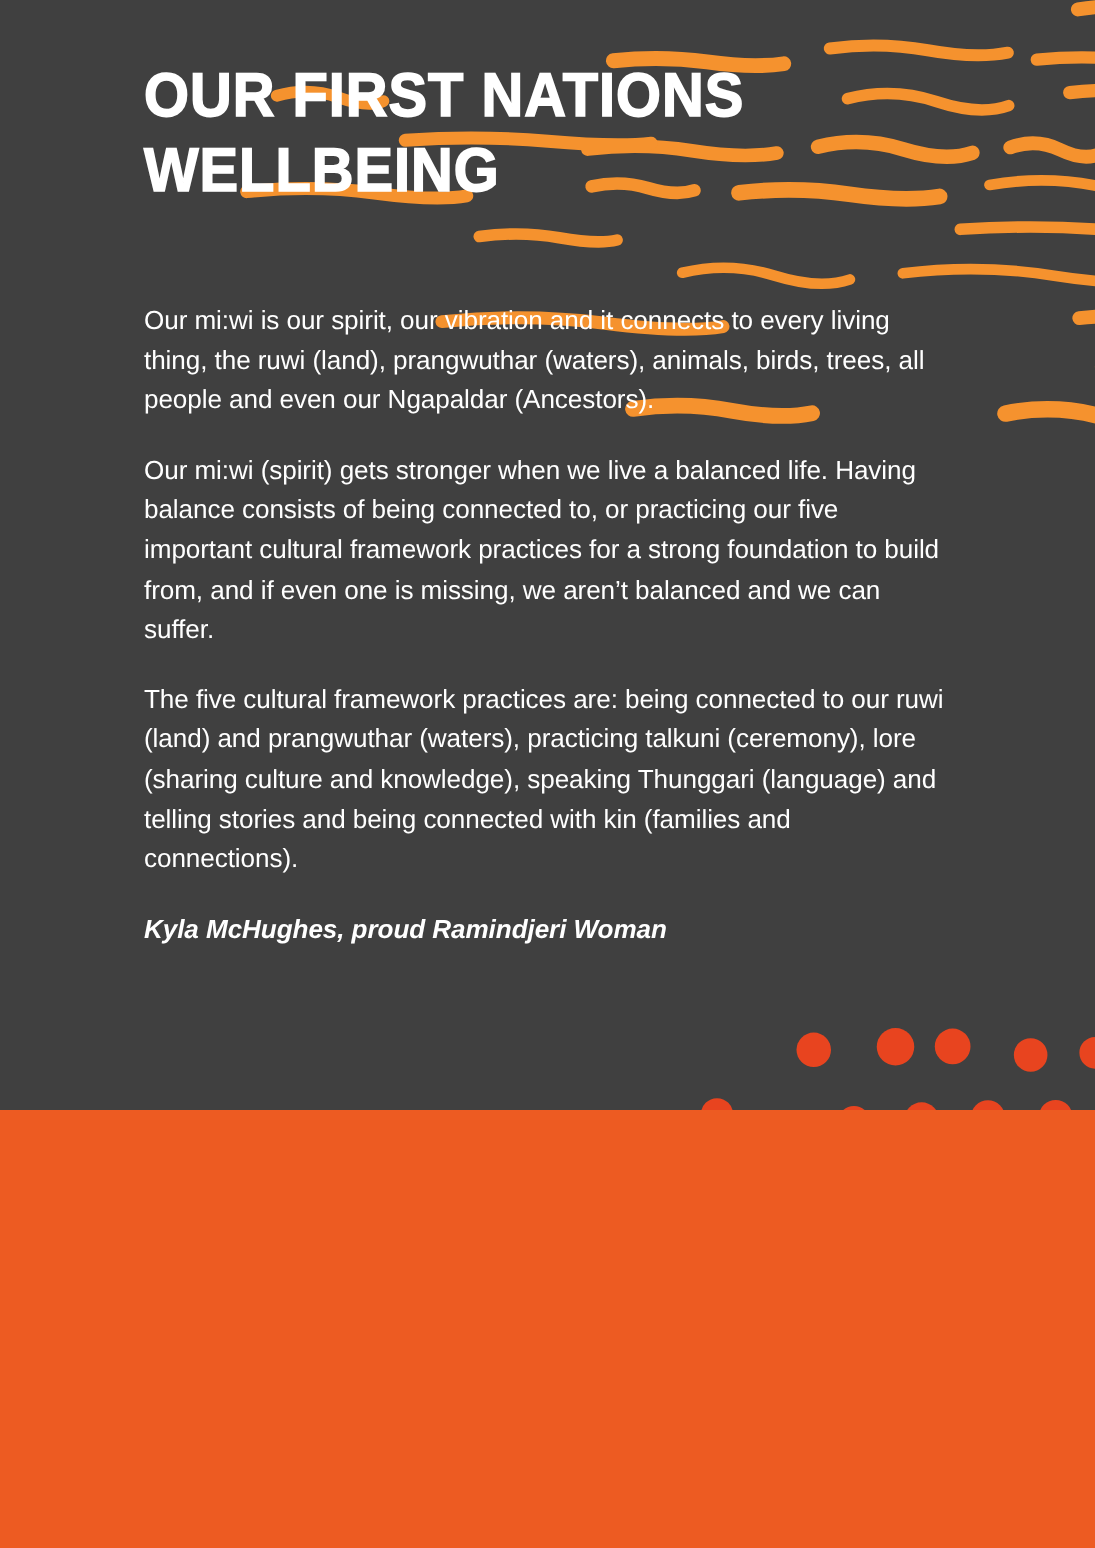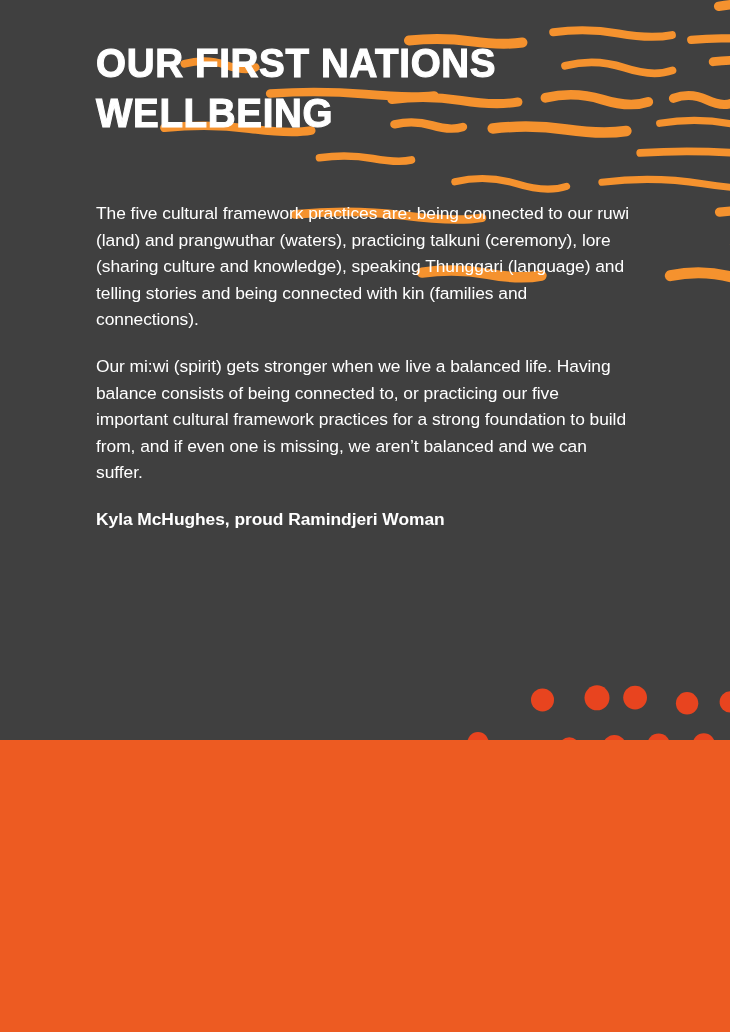--- a/index.html
+++ b/index.html
@@ -59,21 +59,21 @@
     max-width: 538px;
   }
 
   .para {
     color: #FFFFFF;
     font-size: 17.4px;
     line-height: 26.6px;
     letter-spacing: -0.05px;
     margin-bottom: 20px;
   }
-  .para:last-child { margin-bottom: 0; }
+  .para:last-child { margin-bottom: 0; font-style: italic; }
 
   .para.attribution {
     font-weight: 700;
     margin-top: 4px;
   }
 
   #footer {
     position: absolute;
     left: 96px;
     top: 972px;
@@ -172,22 +172,23 @@
           <circle cx="709.0" cy="1022.5" r="11.5"></circle>
         </g>
     </svg>
   </div>
 
   <div id="content">
 
     <h1 id="title">Our First Nations Wellbeing</h1>
 
     <div id="body-copy">
+      <p class="para">Our mi:wi is our spirit, our vibration and it connects to every living thing, the ruwi (land), prangwuthar (waters), animals, birds, trees, all people and even our Ngapaldar (Ancestors).</p>
+      <p class="para">Our mi:wi (spirit) gets stronger when we live a balanced life. Having balance consists of being connected to, or practicing our five important cultural framework practices for a strong foundation to build from, and if even one is missing, we aren’t balanced and we can suffer.</p>
       <p class="para">The five cultural framework practices are: being connected to our ruwi (land) and prangwuthar (waters), practicing talkuni (ceremony), lore (sharing culture and knowledge), speaking Thunggari (language) and telling stories and being connected with kin (families and connections).</p>
-      <p class="para">Our mi:wi (spirit) gets stronger when we live a balanced life. Having balance consists of being connected to, or practicing our five important cultural framework practices for a strong foundation to build from, and if even one is missing, we aren’t balanced and we can suffer.</p>
       <p class="para attribution">Kyla McHughes, proud Ramindjeri Woman</p>
     </div>
 
   </div>
 
   <div id="footer">Alexandrina Council</div>
 
 </div>
 
 </body></html>

